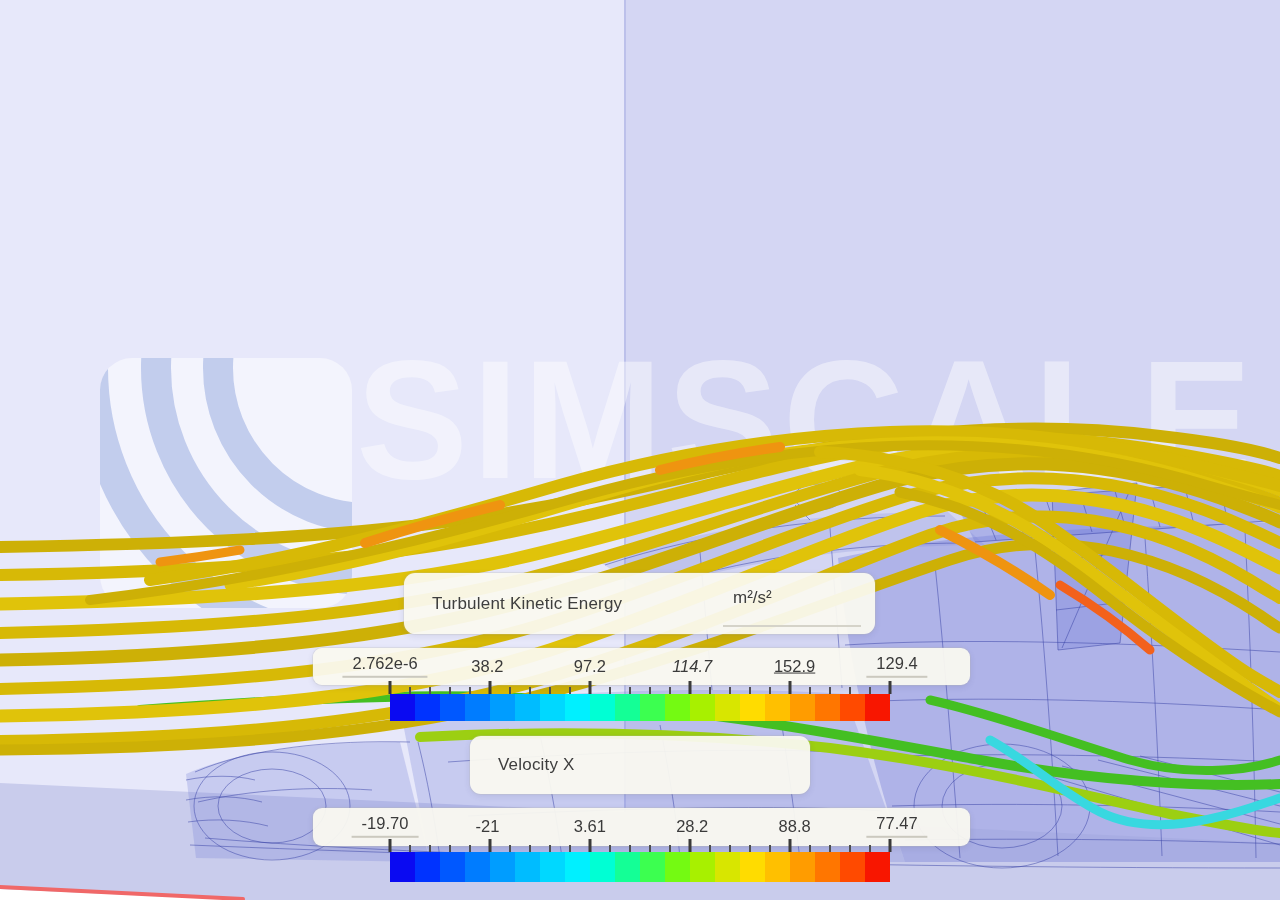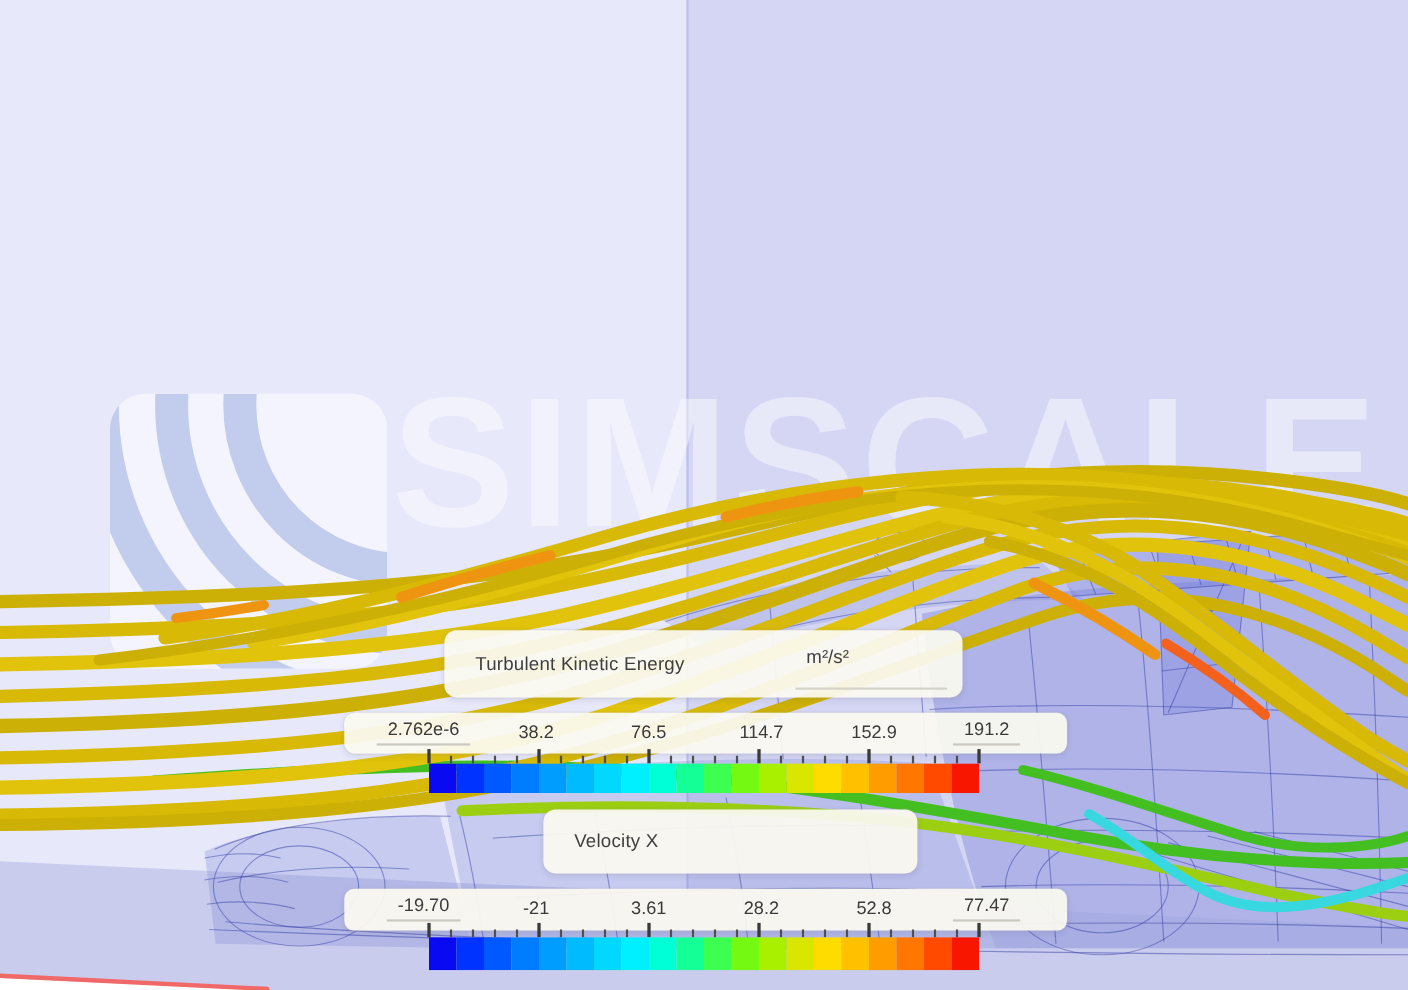--- a/index.html
+++ b/index.html
@@ -187,24 +187,24 @@
   <div>
     <div class="panel title-box" style="left:404px;top:573px;width:471px;height:61px;">
       <span class="ltitle">Turbulent Kinetic Energy</span>
       <span class="lunit" style="left:319px;width:138px;">
         <span>m²/s²</span>
       </span>
     </div>
     <div class="panel ticks-box" style="left:313px;top:648px;width:657px;height:37px;">
         <span class="ticklabel editable" style="left: 10.96%;">2.762e-6</span>
         <span class="ticklabel" style="left: 26.546%;">38.2</span>
-        <span class="ticklabel" style="left: 42.132%;">76.5</span>
-        <span class="ticklabel" style="left: 57.718%;">114.7</span>
-        <span class="ticklabel" style="left: 73.304%;">152.9</span>
-        <span class="ticklabel editable" style="left: 88.89%;">191.2</span>
+        <span class="ticklabel" style="left: 42.132%;">97.2</span>
+        <span class="ticklabel" style="left: 57.718%; font-style: italic;">114.7</span>
+        <span class="ticklabel" style="left: 73.304%; text-decoration: underline;">152.9</span>
+        <span class="ticklabel editable" style="left: 88.89%;">129.4</span>
       </div>
     <div class="ticks-strip" style="left:390px;top:681px;width:500px;height:13px;">
         <div class="tickmark major" style="left: 0%;"></div>
         <div class="tickmark minor" style="left: 4%;"></div>
         <div class="tickmark minor" style="left: 8%;"></div>
         <div class="tickmark minor" style="left: 12%;"></div>
         <div class="tickmark minor" style="left: 16%;"></div>
         <div class="tickmark major" style="left: 20%;"></div>
         <div class="tickmark minor" style="left: 24%;"></div>
         <div class="tickmark minor" style="left: 28%;"></div>
@@ -245,29 +245,29 @@
         <div class="seg" style="background: rgb(255, 220, 0);"></div>
         <div class="seg" style="background: rgb(255, 192, 0);"></div>
         <div class="seg" style="background: rgb(255, 156, 0);"></div>
         <div class="seg" style="background: rgb(255, 118, 0);"></div>
         <div class="seg" style="background: rgb(255, 74, 0);"></div>
         <div class="seg" style="background: rgb(248, 22, 0);"></div>
       </div>
   </div>
 
   <div>
-    <div class="panel title-box" style="left:494px;top:736px;width:340px;height:58px;">
+    <div class="panel title-box" style="left:470px;top:736px;width:340px;height:58px;">
       <span class="ltitle">Velocity X</span>
     </div>
     <div class="panel ticks-box" style="left:313px;top:808px;width:657px;height:38px;">
         <span class="ticklabel editable" style="left: 10.96%;">-19.70</span>
         <span class="ticklabel" style="left: 26.546%;">-21</span>
         <span class="ticklabel" style="left: 42.132%;">3.61</span>
         <span class="ticklabel" style="left: 57.718%;">28.2</span>
-        <span class="ticklabel" style="left: 73.304%;">52.8</span>
+        <span class="ticklabel" style="left: 73.304%;">88.8</span>
         <span class="ticklabel editable" style="left: 88.89%;">77.47</span>
       </div>
     <div class="ticks-strip" style="left:390px;top:839px;width:500px;height:13px;">
         <div class="tickmark major" style="left: 0%;"></div>
         <div class="tickmark minor" style="left: 4%;"></div>
         <div class="tickmark minor" style="left: 8%;"></div>
         <div class="tickmark minor" style="left: 12%;"></div>
         <div class="tickmark minor" style="left: 16%;"></div>
         <div class="tickmark major" style="left: 20%;"></div>
         <div class="tickmark minor" style="left: 24%;"></div>

